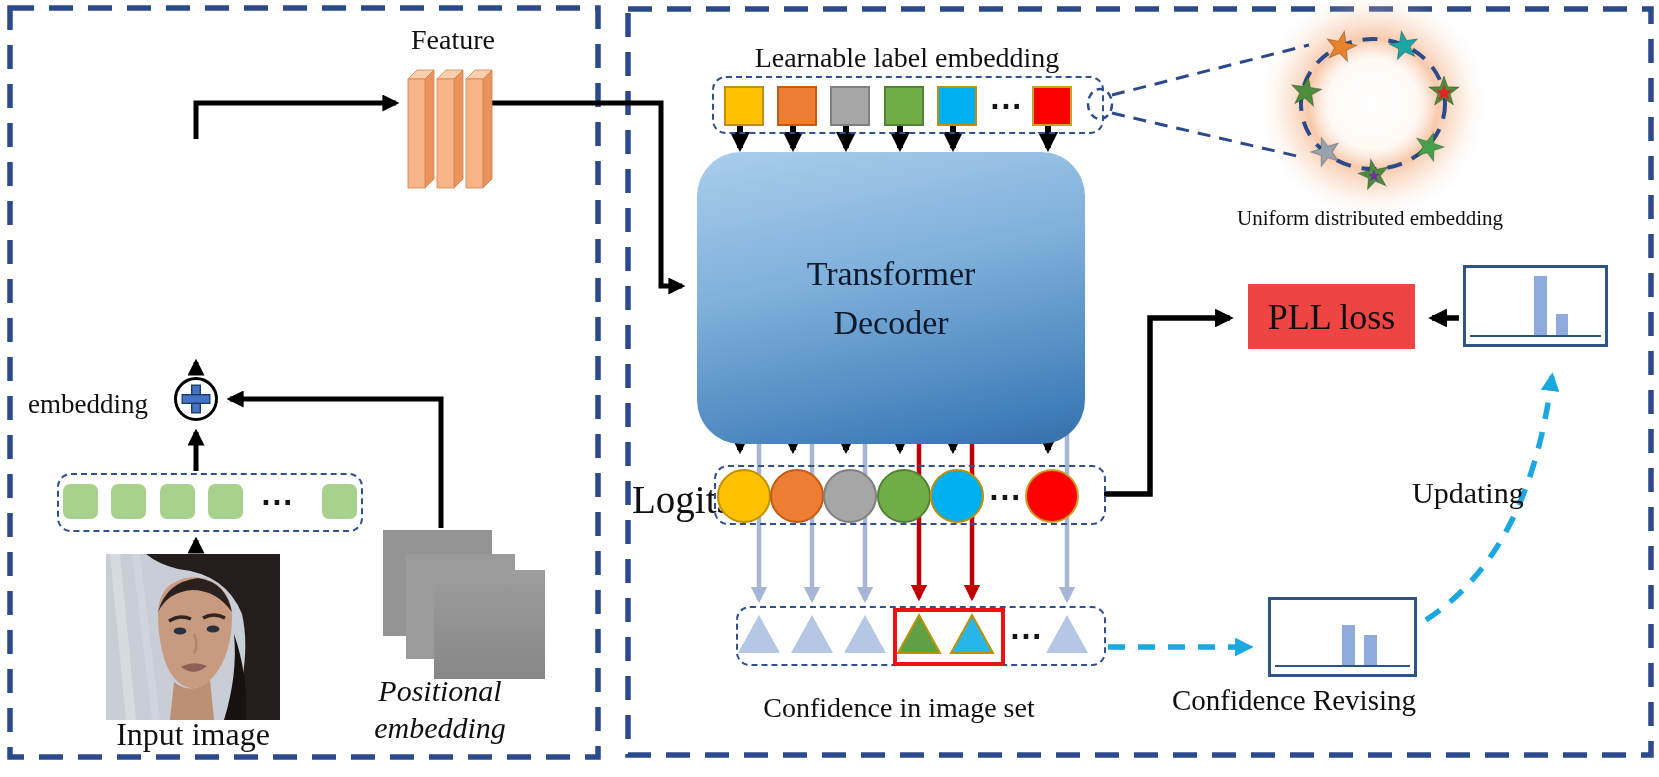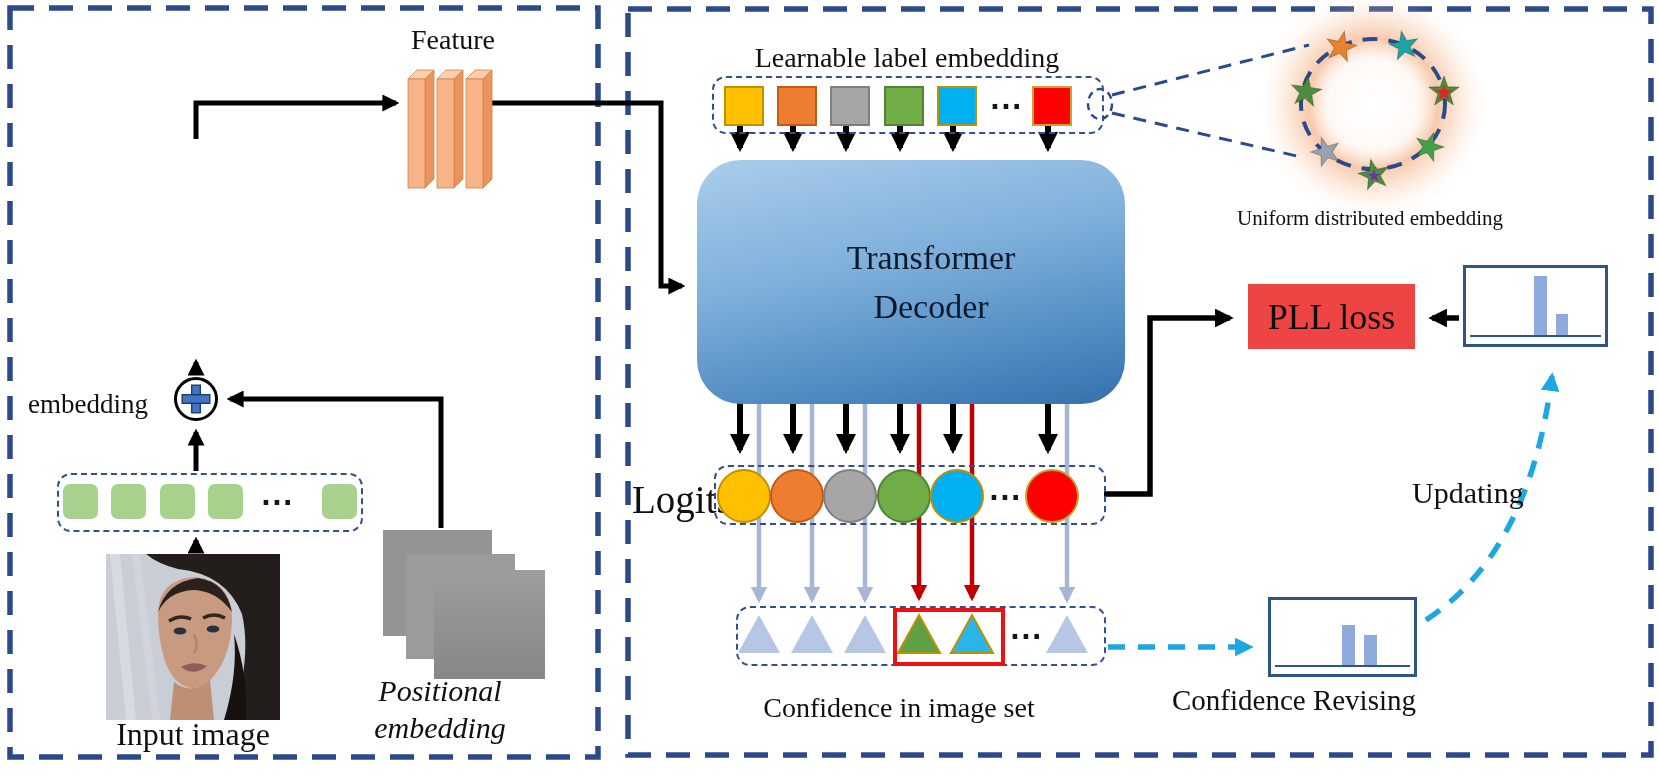--- a/index.html
+++ b/index.html
@@ -206,21 +206,21 @@
   <div class="dashedbox" style="left:712px;top:76px;width:388px;height:54px;">
     <div class="sq" style="left:10px;top:8px;background:#FFC000;border-color:#BF9000;"></div>
     <div class="sq" style="left:63px;top:8px;background:#ED7D31;border-color:#C55A11;"></div>
     <div class="sq" style="left:116px;top:8px;background:#A6A6A6;border-color:#7F7F7F;"></div>
     <div class="sq" style="left:170px;top:8px;background:#70AD47;border-color:#548235;"></div>
     <div class="sq" style="left:223px;top:8px;background:#00B0F0;border-color:#BF9000;"></div>
     <div class="dots" style="left:276px;top:7px;">...</div>
     <div class="sq" style="left:318px;top:8px;background:#FF0000;border-color:#C9A227;"></div>
   </div>
 
-  <div class="block" style="left:697px;top:160px;width:388px;height:244px;padding-left:40px;">
+  <div class="block" style="left:697px;top:152px;width:388px;height:292px;">
     <div class="l1">Transformer</div>
     <div class="l2">Decoder</div>
   </div>
 
   <div class="lbl center" style="left:1180px;top:186px;width:380px;font-size:21px;margin-top:20px;">
     <span>Uniform distributed embedding</span>
   </div>
 
   <div class="lbl" style="left:632px;top:477px;width:84px;font-size:39px;">
     <span>Logits</span>

